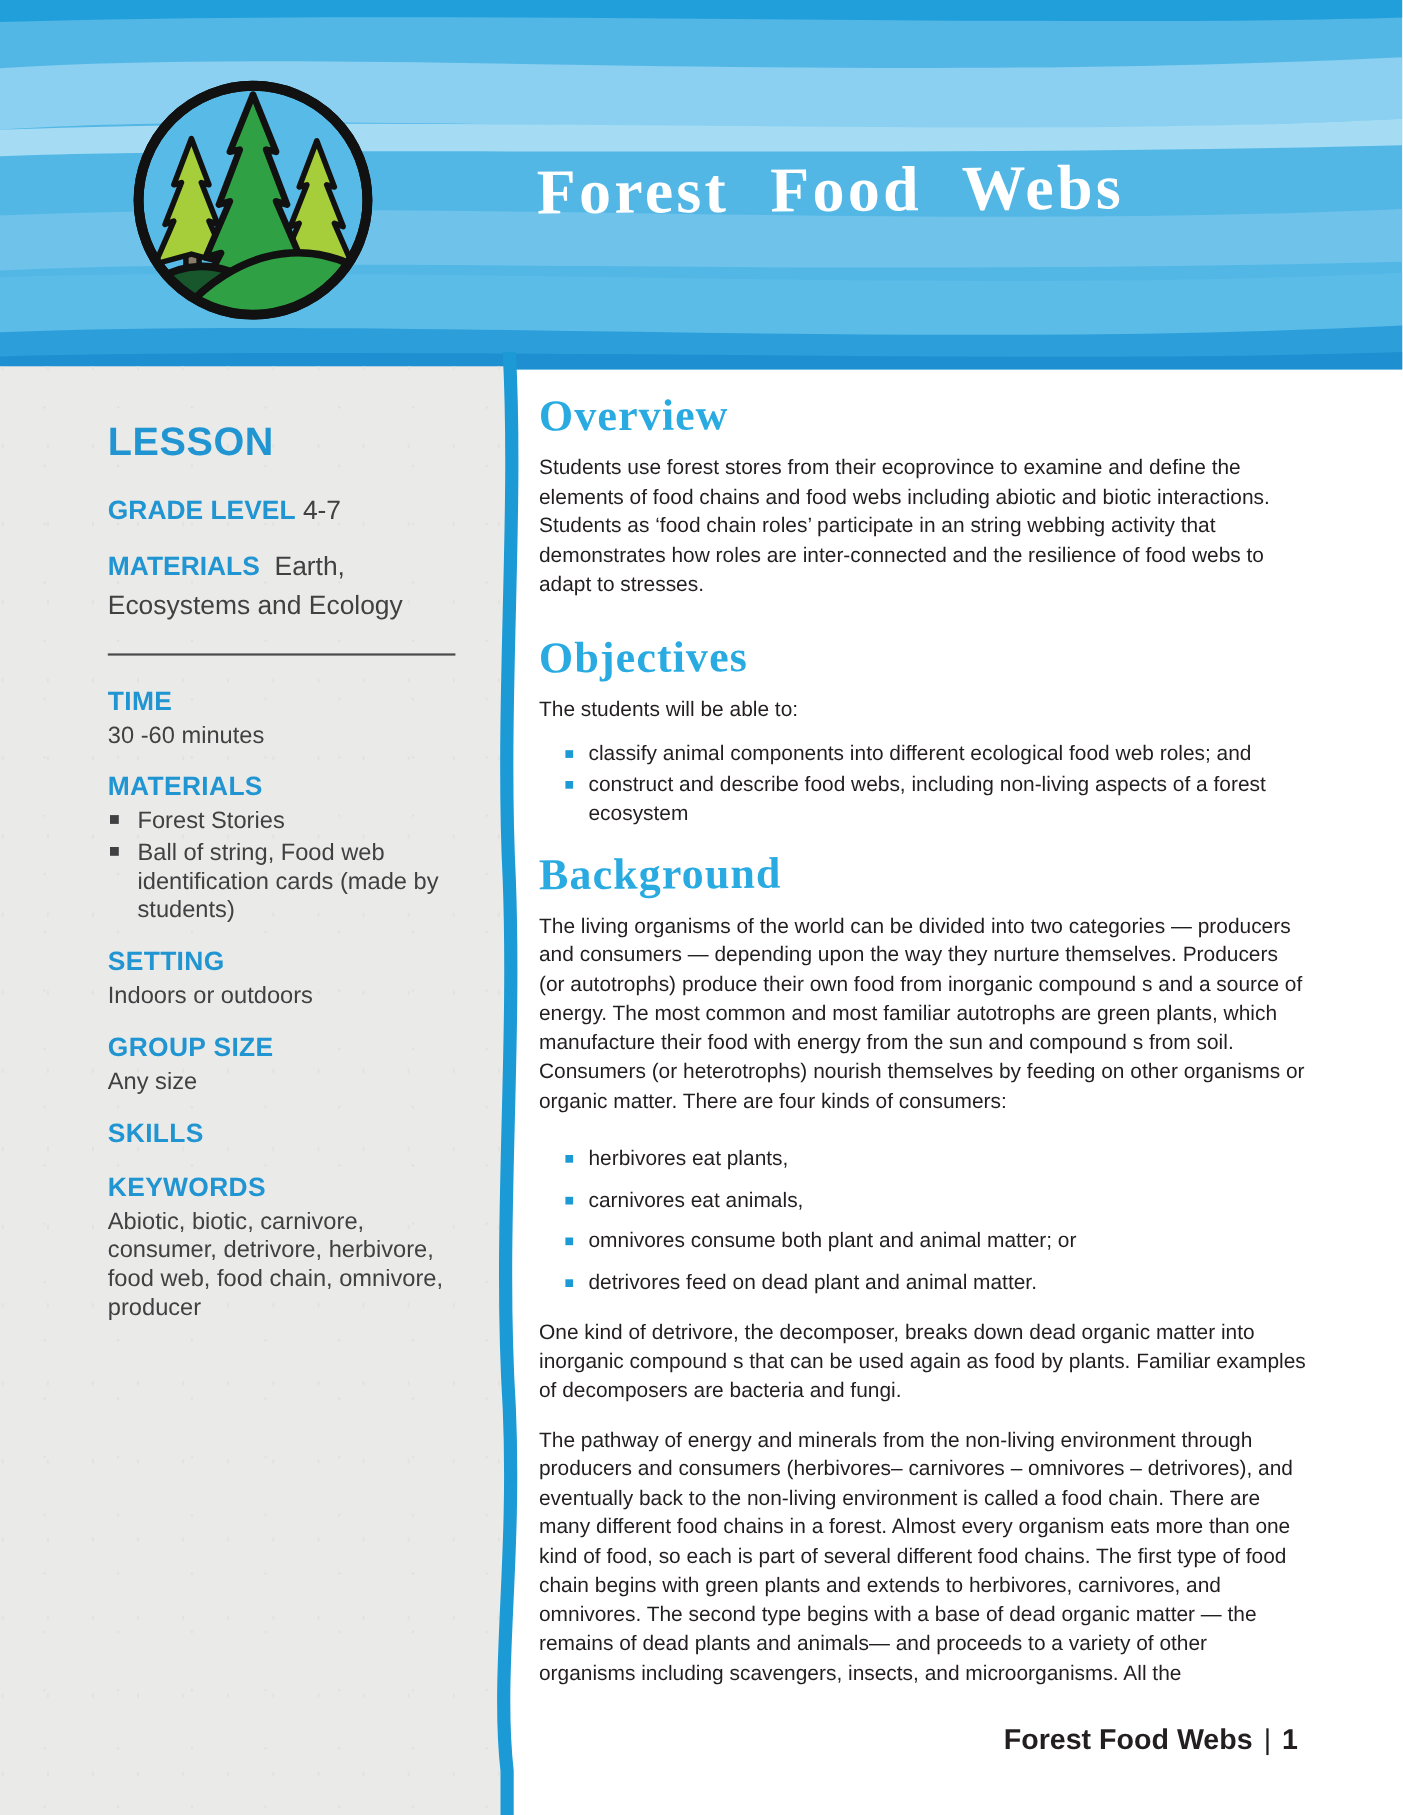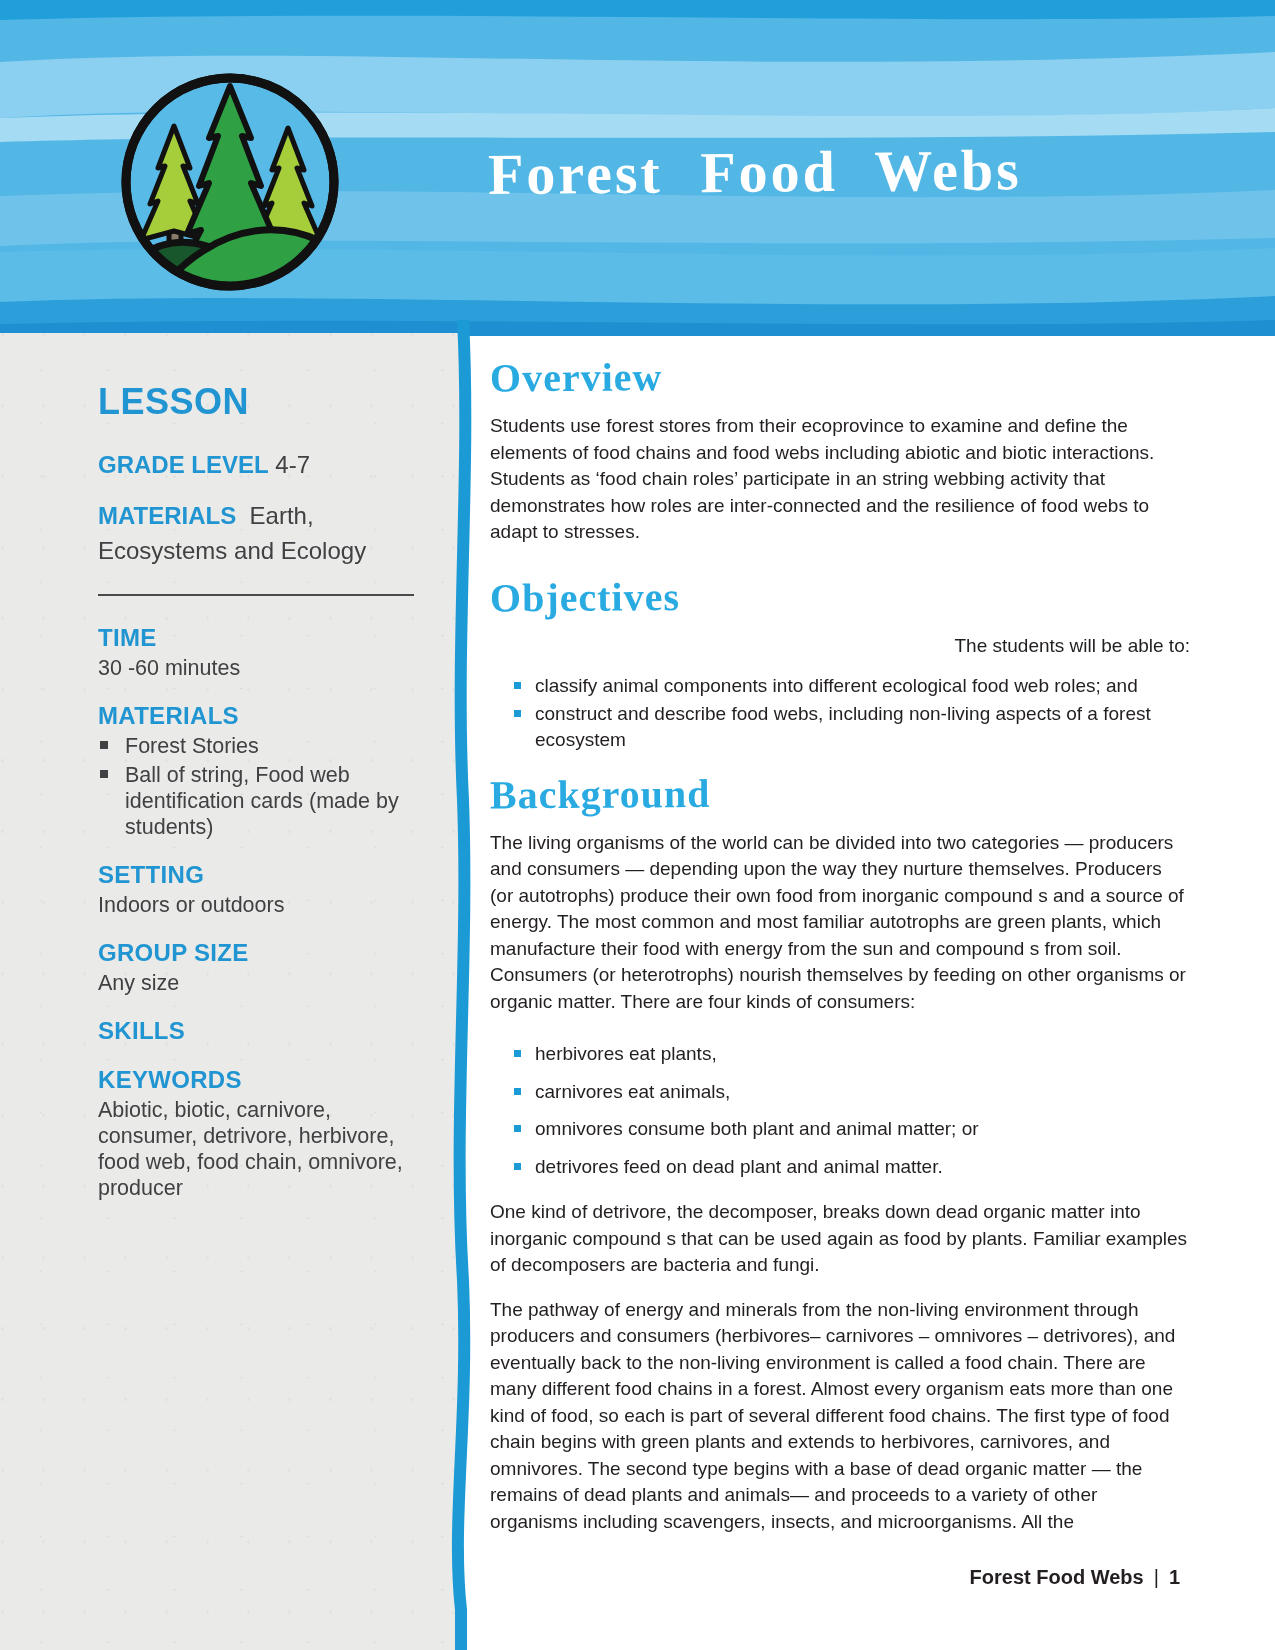--- a/index.html
+++ b/index.html
@@ -31,30 +31,30 @@
   .sect .lbl{color:#2095D2;font-size:24px;font-weight:700;letter-spacing:.3px;}
   .sect .val{font-size:21.5px;line-height:26px;color:#414042;margin-top:3px;}
   .mat-item{position:relative;padding-left:27px;font-size:21.5px;line-height:26px;color:#414042;margin-top:3px;}
   .mat-item::before{content:"";position:absolute;left:2px;top:8px;width:8px;height:8px;background:#414042;}
 
   
   .main{position:absolute;left:490px;top:352px;width:700px;}
   .script-h{font-family:cursive;color:#29ABE2;font-size:40px;font-weight:700;
     letter-spacing:1px;margin:0 0 14px 0;transform:rotate(-0.4deg);}
   .main p{font-size:19px;line-height:26.5px;margin:0 0 18px 0;}
-  .main .intro{margin-bottom:14px;text-align:right;}
+  .main .intro{margin-bottom:14px;}
   .blt{position:relative;padding-left:45px;font-size:19px;line-height:26.5px;}
   .blt::before{content:"";position:absolute;left:24px;top:9px;width:7px;height:7px;background:#1C9AD6;}
   .obj-blt{margin-bottom:1px;}
   .bg-blt{margin-bottom:11px;}
   .gap-s{height:8px;}
   .gap-m{height:14px;}
 
   
-  .footer{position:absolute;right:95px;top:1566px;font-size:20px;font-weight:700;color:#231F20;}
+  .footer{position:absolute;right:95px;top:1566px;font-size:26px;font-weight:700;color:#231F20;}
   .footer .sep{font-weight:400;padding:0 10px;}
 </style>
 </head>
 <body>
 
 <div class="page">
 
   <div class="header">
     <svg width="1275" height="336" viewBox="0 0 1275 336">
       <rect x="0" y="0" width="1275" height="336" fill="#53B7E6"></rect>

